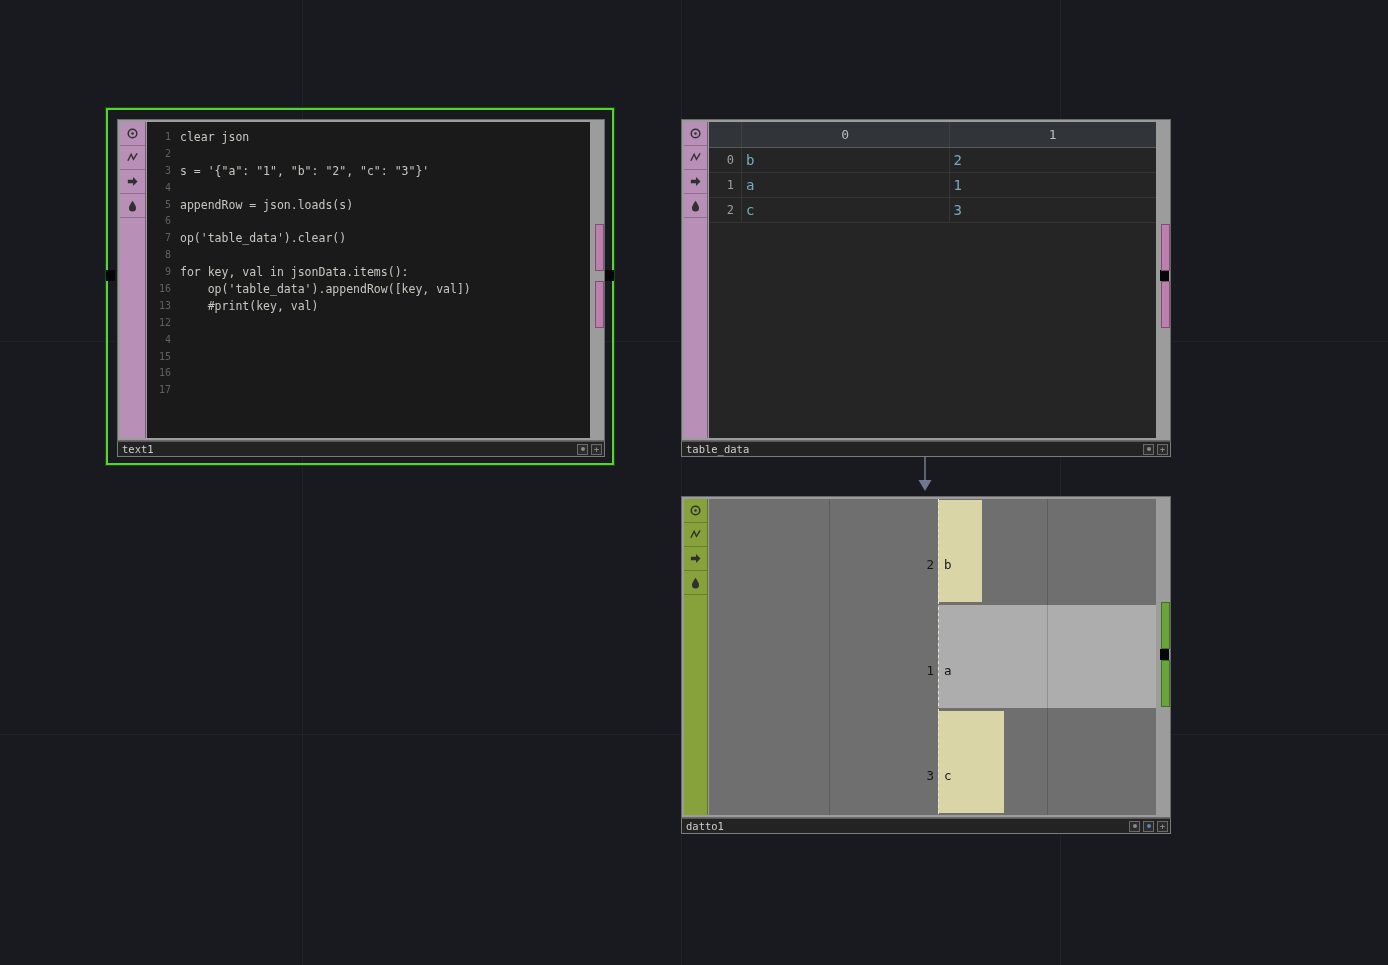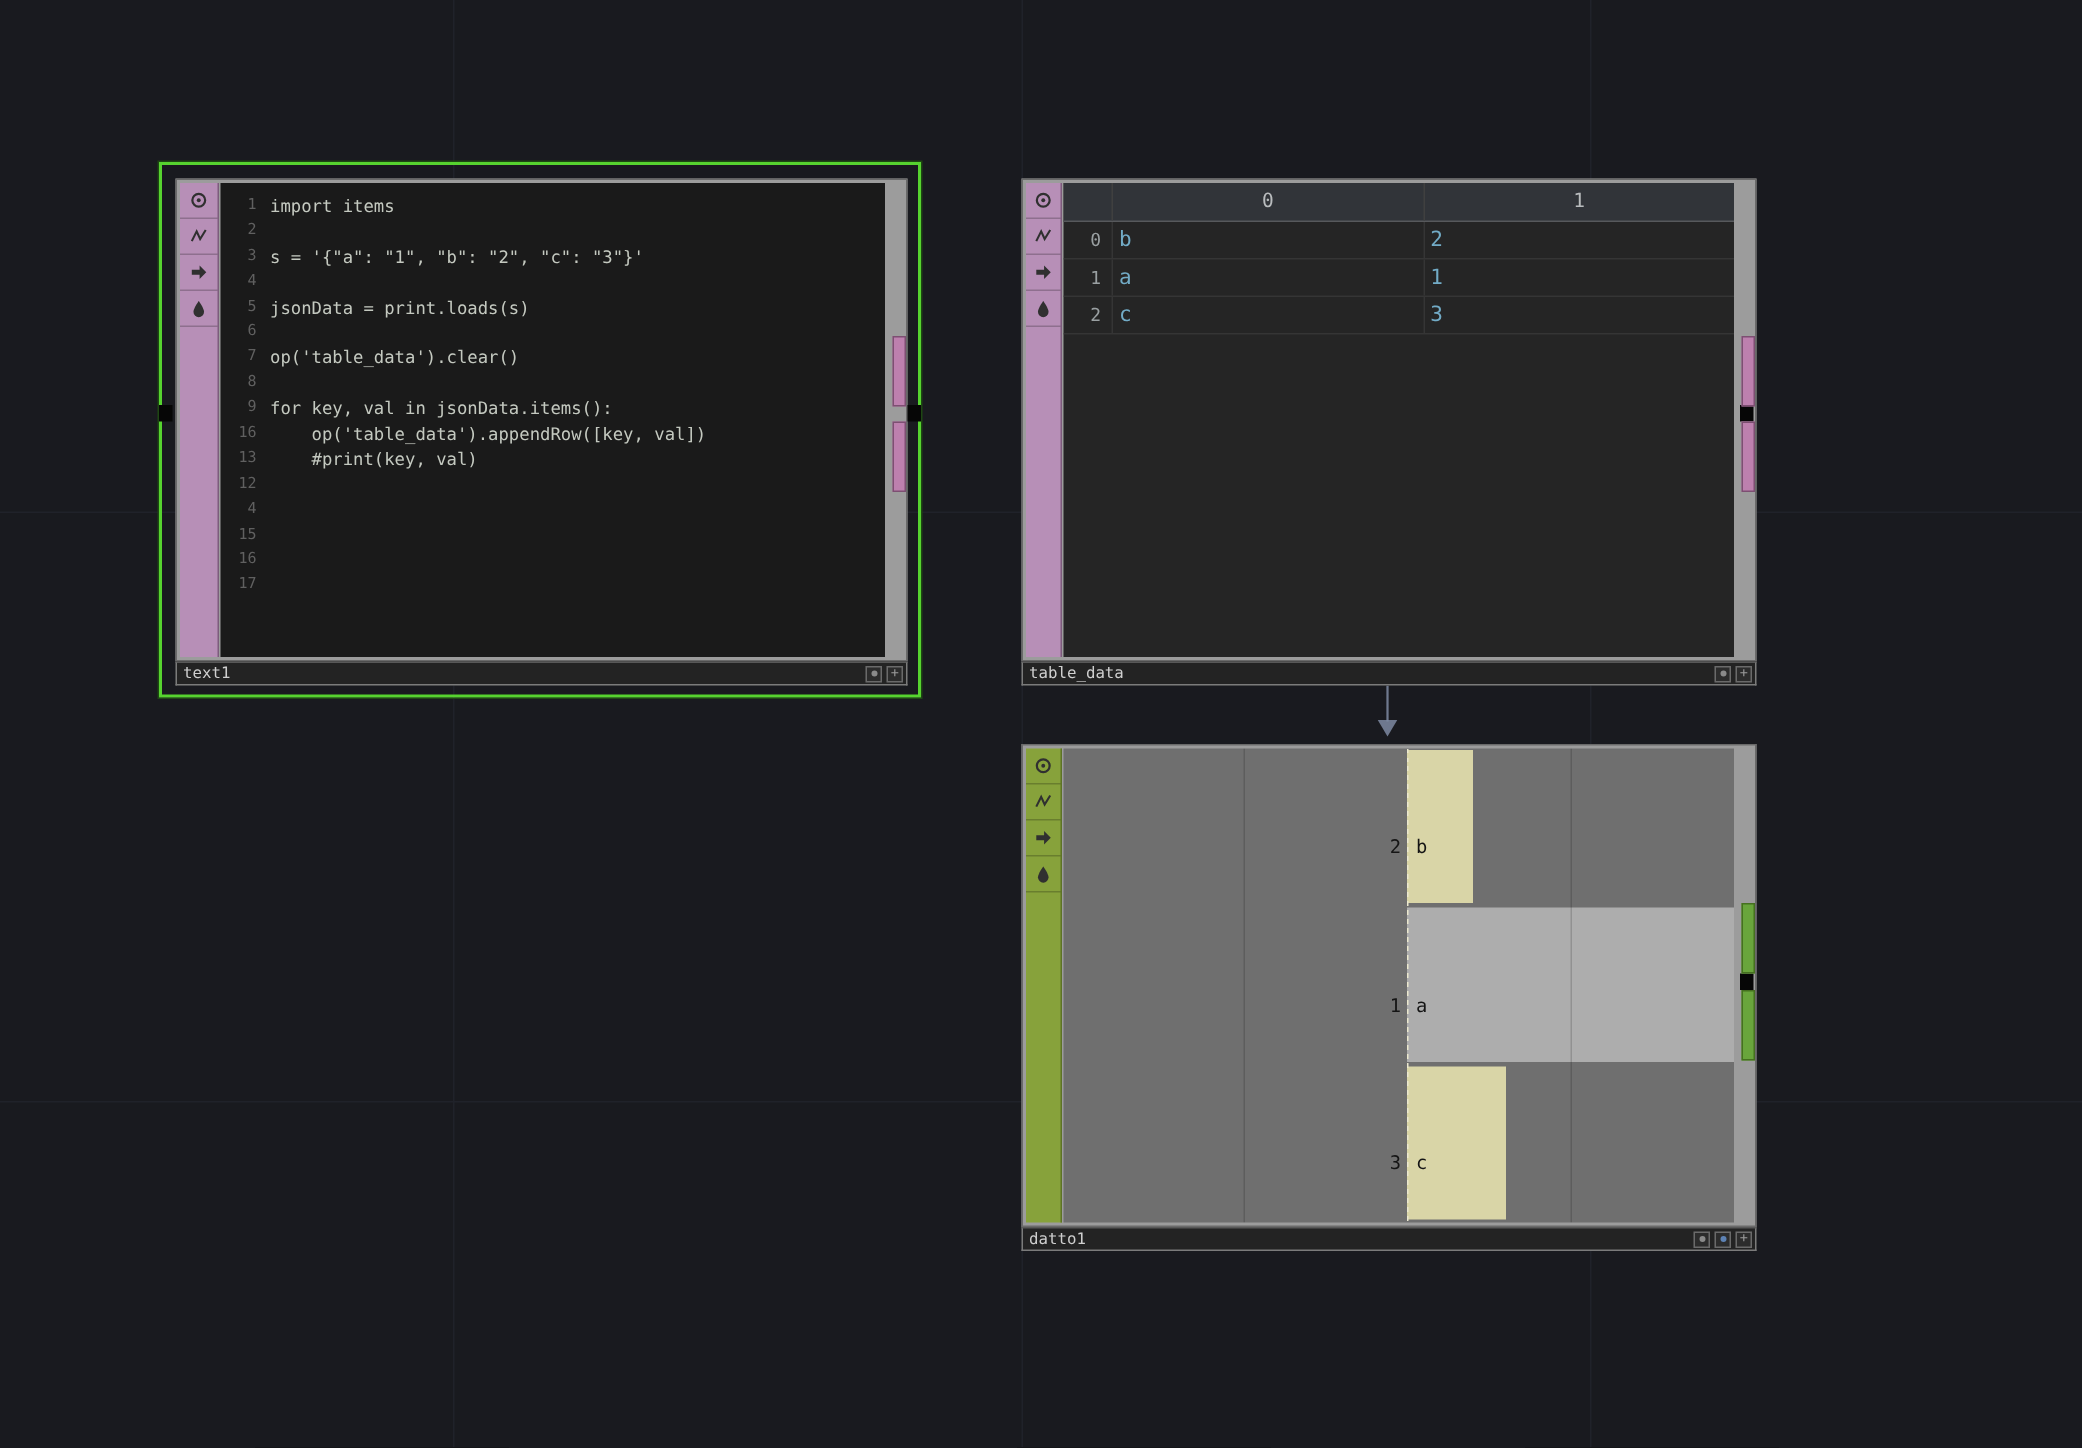--- a/index.html
+++ b/index.html
@@ -111,37 +111,37 @@
         <div class="flag-cell">
           <svg width="13" height="13" viewBox="0 0 14 14">
             <path d="M7,1.8 C7,1.8 3.2,7 3.2,9.6 a3.8,3.8 0 0 0 7.6,0 C10.8,7 7,1.8 7,1.8 z" fill="#303030"></path>
           </svg>
         </div>
       </div>
       <div class="viewer code-viewer">
         <div>
             <div class="code-line">
               <span class="ln">1</span>
-              <span class="code-text">import items</span>
+              <span class="code-text">clear json</span>
             </div>
             <div class="code-line">
               <span class="ln">2</span>
               <span class="code-text"></span>
             </div>
             <div class="code-line">
               <span class="ln">3</span>
               <span class="code-text">s = '{"a": "1", "b": "2", "c": "3"}'</span>
             </div>
             <div class="code-line">
               <span class="ln">4</span>
               <span class="code-text"></span>
             </div>
             <div class="code-line">
               <span class="ln">5</span>
-              <span class="code-text">jsonData = print.loads(s)</span>
+              <span class="code-text">appendRow = json.loads(s)</span>
             </div>
             <div class="code-line">
               <span class="ln">6</span>
               <span class="code-text"></span>
             </div>
             <div class="code-line">
               <span class="ln">7</span>
               <span class="code-text">op('table_data').clear()</span>
             </div>
             <div class="code-line">

